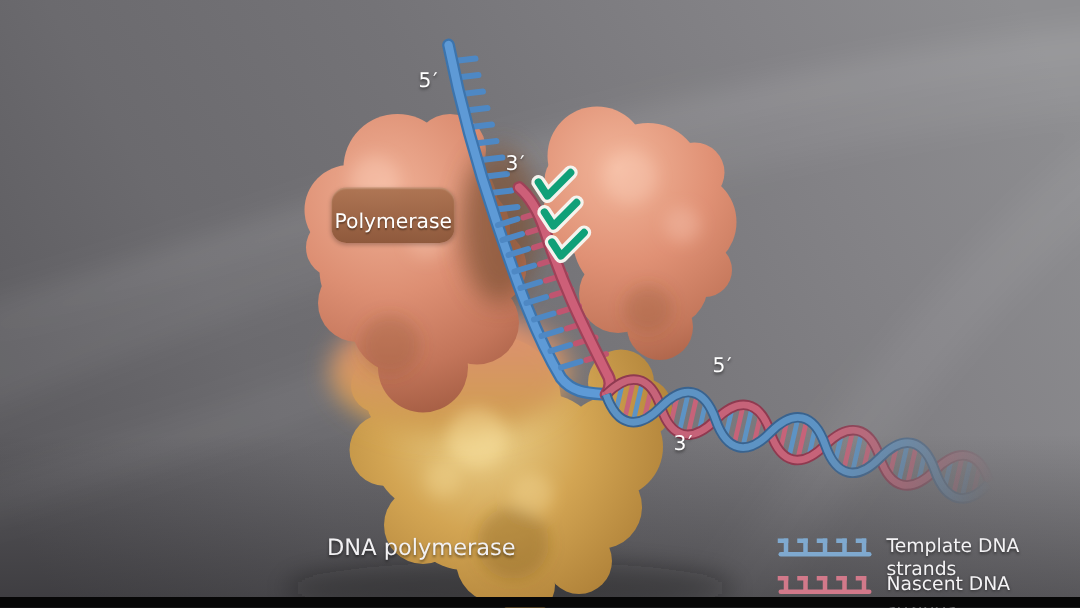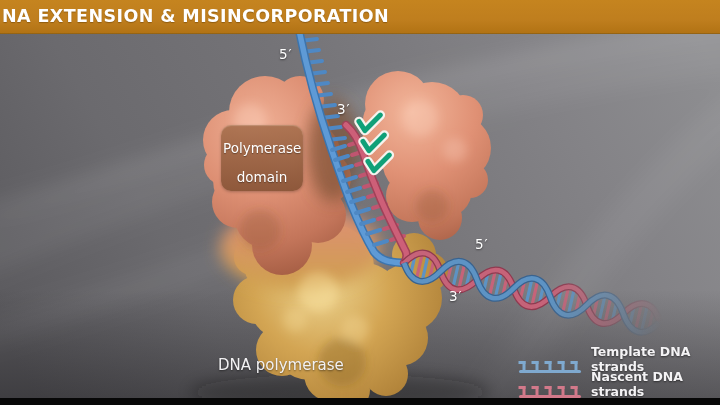--- a/index.html
+++ b/index.html
@@ -26,21 +26,21 @@
   #lbl-3p-helix{left:449px;top:288px;}
   #lbl-enzyme{left:218px;top:356px;font-size:15px;color:#f2f1f3;}
   
   #badge{position:absolute;left:221px;top:125px;width:78px;z-index:20;
     background:linear-gradient(180deg,rgba(170,113,79,.93),rgba(136,84,55,.93));
     border-radius:10px;padding:3px 2px 5px 2px;text-align:center;
     box-shadow:0 1px 3px rgba(0,0,0,.25), inset 0 1px 1px rgba(255,230,210,.25);}
   #badge .bl{color:#fff;font-size:13.5px;line-height:17px;text-shadow:0 1px 1px rgba(0,0,0,.35);margin-top:12px;}
   
   #legend{position:absolute;left:518px;top:356px;z-index:20;}
-  .legend-row{display:flex;align-items:flex-end;height:18px;font-weight:bold;}
+  .legend-row{display:flex;align-items:flex-start;height:18px;}
   .legend-row + .legend-row{margin-top:7px;}
   .legend-icon{width:64px;height:16px;margin-right:9px;flex:0 0 auto;}
   .legend-text{color:#f4f3f5;font-size:12.5px;text-shadow:0 1px 2px rgba(0,0,0,.5);}
   .icon-template rect{fill:#7fa9cf;}
   .icon-nascent rect{fill:#d2798a;}
 </style>
 </head>
 <body>
 
 <div id="stage">
@@ -267,32 +267,28 @@
       <path d="M0,0 C12,19 26,19 37.5,0 C49,-19 63,-19 75,0 C87,19 101,19 112.5,0 C124,-19 138,-19 150,0 C162,19 176,19 187.5,0 C199,-19 213,-19 225,0 C237,19 251,19 262,1" fill="none" stroke="#5d93c4" stroke-width="4.5"></path>
     </g>
 
     <g>
       <use href="#chk" transform="translate(358,112) rotate(10,10,10)"></use>
       <use href="#chk" transform="translate(362,132) rotate(10,10,10)"></use>
       <use href="#chk" transform="translate(367,152) rotate(10,10,10)"></use>
     </g>
   </svg>
 
-  <div id="title-bar">
-    <div class="ttl">NA EXTENSION &amp; MISINCORPORATION</div>
-  </div>
 
   <div class="lbl prime" id="lbl-5p-top">5′</div>
   <div class="lbl prime" id="lbl-3p-top">3′</div>
   <div class="lbl prime" id="lbl-5p-helix">5′</div>
   <div class="lbl prime" id="lbl-3p-helix">3′</div>
 
   <div id="badge">
     <div class="bl">Polymerase</div>
-    <div class="bl">domain</div>
   </div>
 
   <div class="lbl" id="lbl-enzyme">DNA polymerase</div>
 
   <div id="legend">
     <div class="legend-row">
       <svg class="legend-icon icon-template" viewBox="0 0 64 16">
         <rect x="1" y="12" width="62" height="3" rx="1.5"></rect>
         <g>
           <rect x="4.5" y="3" width="3" height="10"></rect>

